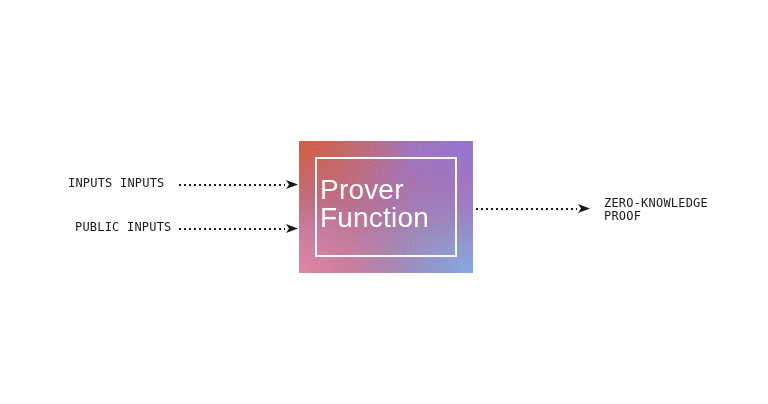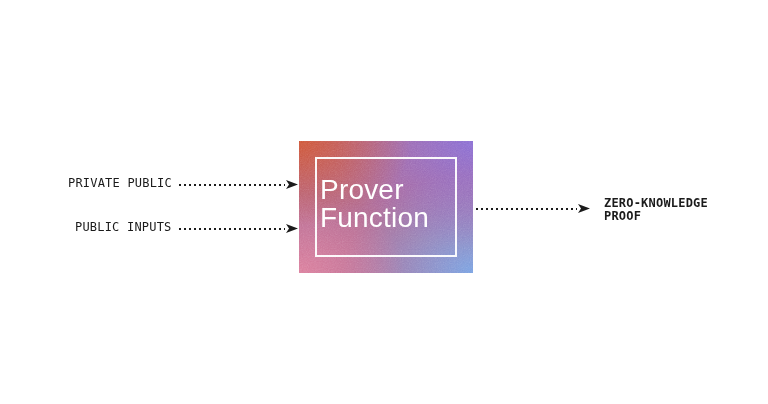--- a/index.html
+++ b/index.html
@@ -21,21 +21,21 @@
   .mono-label {
     position: absolute;
     font-size: 12px;
     line-height: 12.5px;
     letter-spacing: 0.2px;
     white-space: pre-line;
     color: #1b1b1b;
   }
   #lbl-private { left: 68px; top: 177px; }
   #lbl-public  { left: 68px; top: 221px; margin-left: 7px; }
-  #lbl-output  { left: 604px; top: 197px; font-weight: bold; }
+  #lbl-output  { left: 604px; top: 197px; }
 
   
   .arrow {
     position: absolute;
     display: flex;
     align-items: center;
     height: 9px;
   }
   .arrow .dots {
     flex: 1 1 auto;
@@ -88,21 +88,21 @@
     letter-spacing: 0.2px;
     color: #ffffff;
     white-space: pre-line;
   }
 </style>
 </head>
 <body>
 
 <div class="canvas">
 
-  <span class="mono-label" id="lbl-private">PRIVATE PUBLIC</span>
+  <span class="mono-label" id="lbl-private">INPUTS INPUTS</span>
 
   <div class="arrow" id="arrow-private">
     <div class="dots"></div>
     <svg width="12" height="9" viewBox="0 0 12 9">
       <polygon points="0,0 12,4.5 0,9 3,4.5"></polygon>
     </svg>
   </div>
 
   <span class="mono-label" id="lbl-public">PUBLIC INPUTS</span>
 

